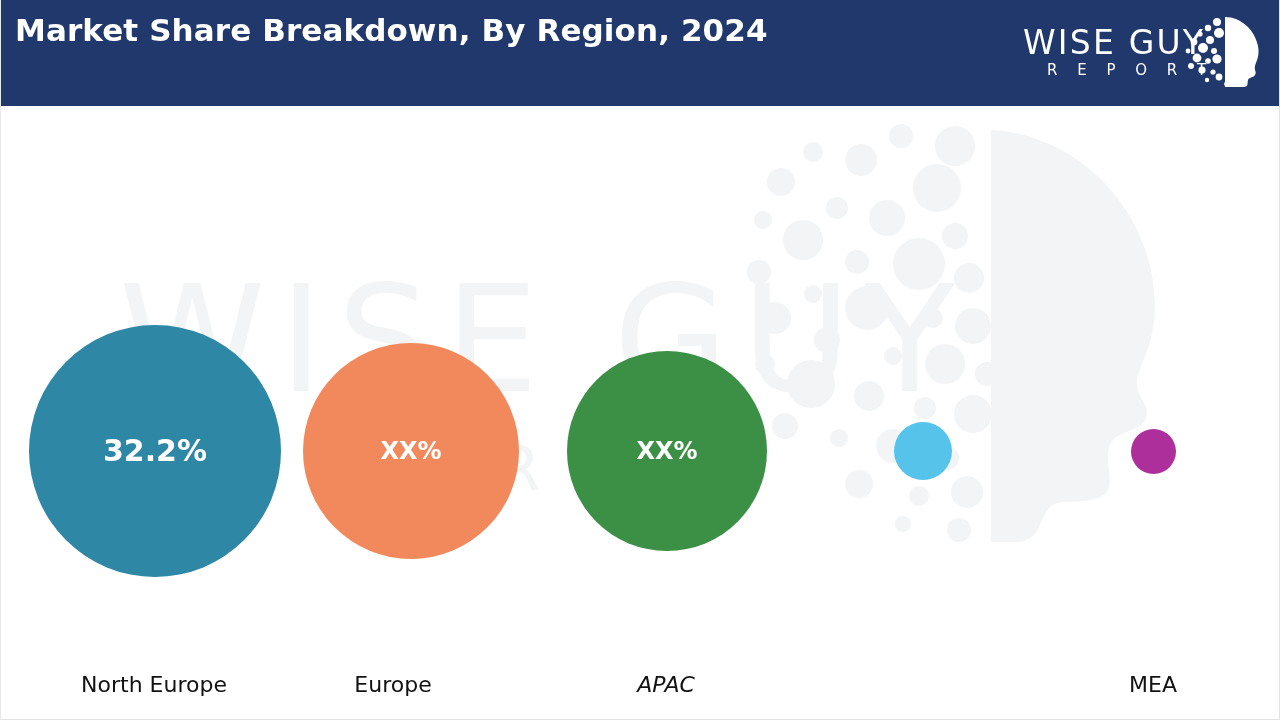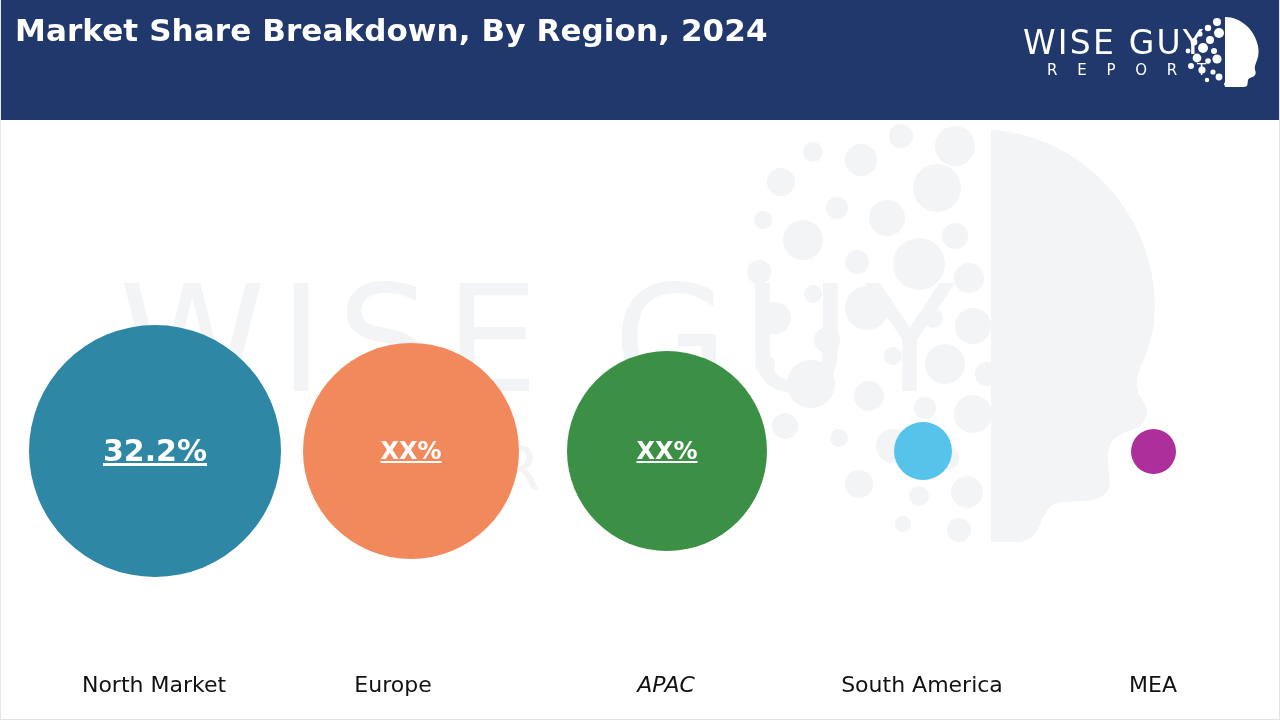--- a/index.html
+++ b/index.html
@@ -15,21 +15,21 @@
     background: #ffffff;
     border-right: 1px solid #e3e3e3;
     border-bottom: 1px solid #e3e3e3;
     border-left: 1px solid #e8e8e8;
     overflow: hidden;
   }
 
   
   #header {
     position: absolute; left: 0; top: 0;
-    width: 1280px; height: 120px;
+    width: 1280px; height: 106px;
     background: #20386b;
   }
   #header-title {
     position: absolute; left: 14px; top: 12px;
     font-size: 31px; font-weight: bold;
     color: #ffffff;
     letter-spacing: 0.1px;
     white-space: nowrap;
   }
 
@@ -76,21 +76,20 @@
   #chart { position: absolute; left: 0; top: 102px; width: 1280px; height: 618px; }
   .bubble {
     position: absolute;
     border-radius: 50%;
     display: flex; align-items: center; justify-content: center;
   }
   .bubble-label {
     color: #ffffff; font-weight: bold;
     line-height: 1;
     white-space: nowrap;
-    text-decoration: underline;
   }
 
   
   .cat-label {
     position: absolute;
     top: 570px;
     font-size: 22px;
     color: #121212;
     white-space: nowrap;
     transform: translateX(-50%);
@@ -198,20 +197,19 @@
     </div>
 
     <div class="bubble" style="left:893px; top:320px; width:58px; height:58px; background:#55c3ea;">
       <span class="bubble-label" style="font-size:14px;"></span>
     </div>
 
     <div class="bubble" style="left:1130px; top:327px; width:45px; height:45px; background:#ac2f9c;">
       <span class="bubble-label" style="font-size:12px;"></span>
     </div>
 
-    <div class="cat-label" style="left:153px;">North Market</div>
+    <div class="cat-label" style="left:153px;">North Europe</div>
     <div class="cat-label" style="left:392px;">Europe</div>
     <div class="cat-label" style="left:665px;font-style:italic;">APAC</div>
-    <div class="cat-label" style="left:921px;">South America</div>
     <div class="cat-label" style="left:1152px;text-align:right;">MEA</div>
   </div>
 
 </div>
 
 </body></html>

